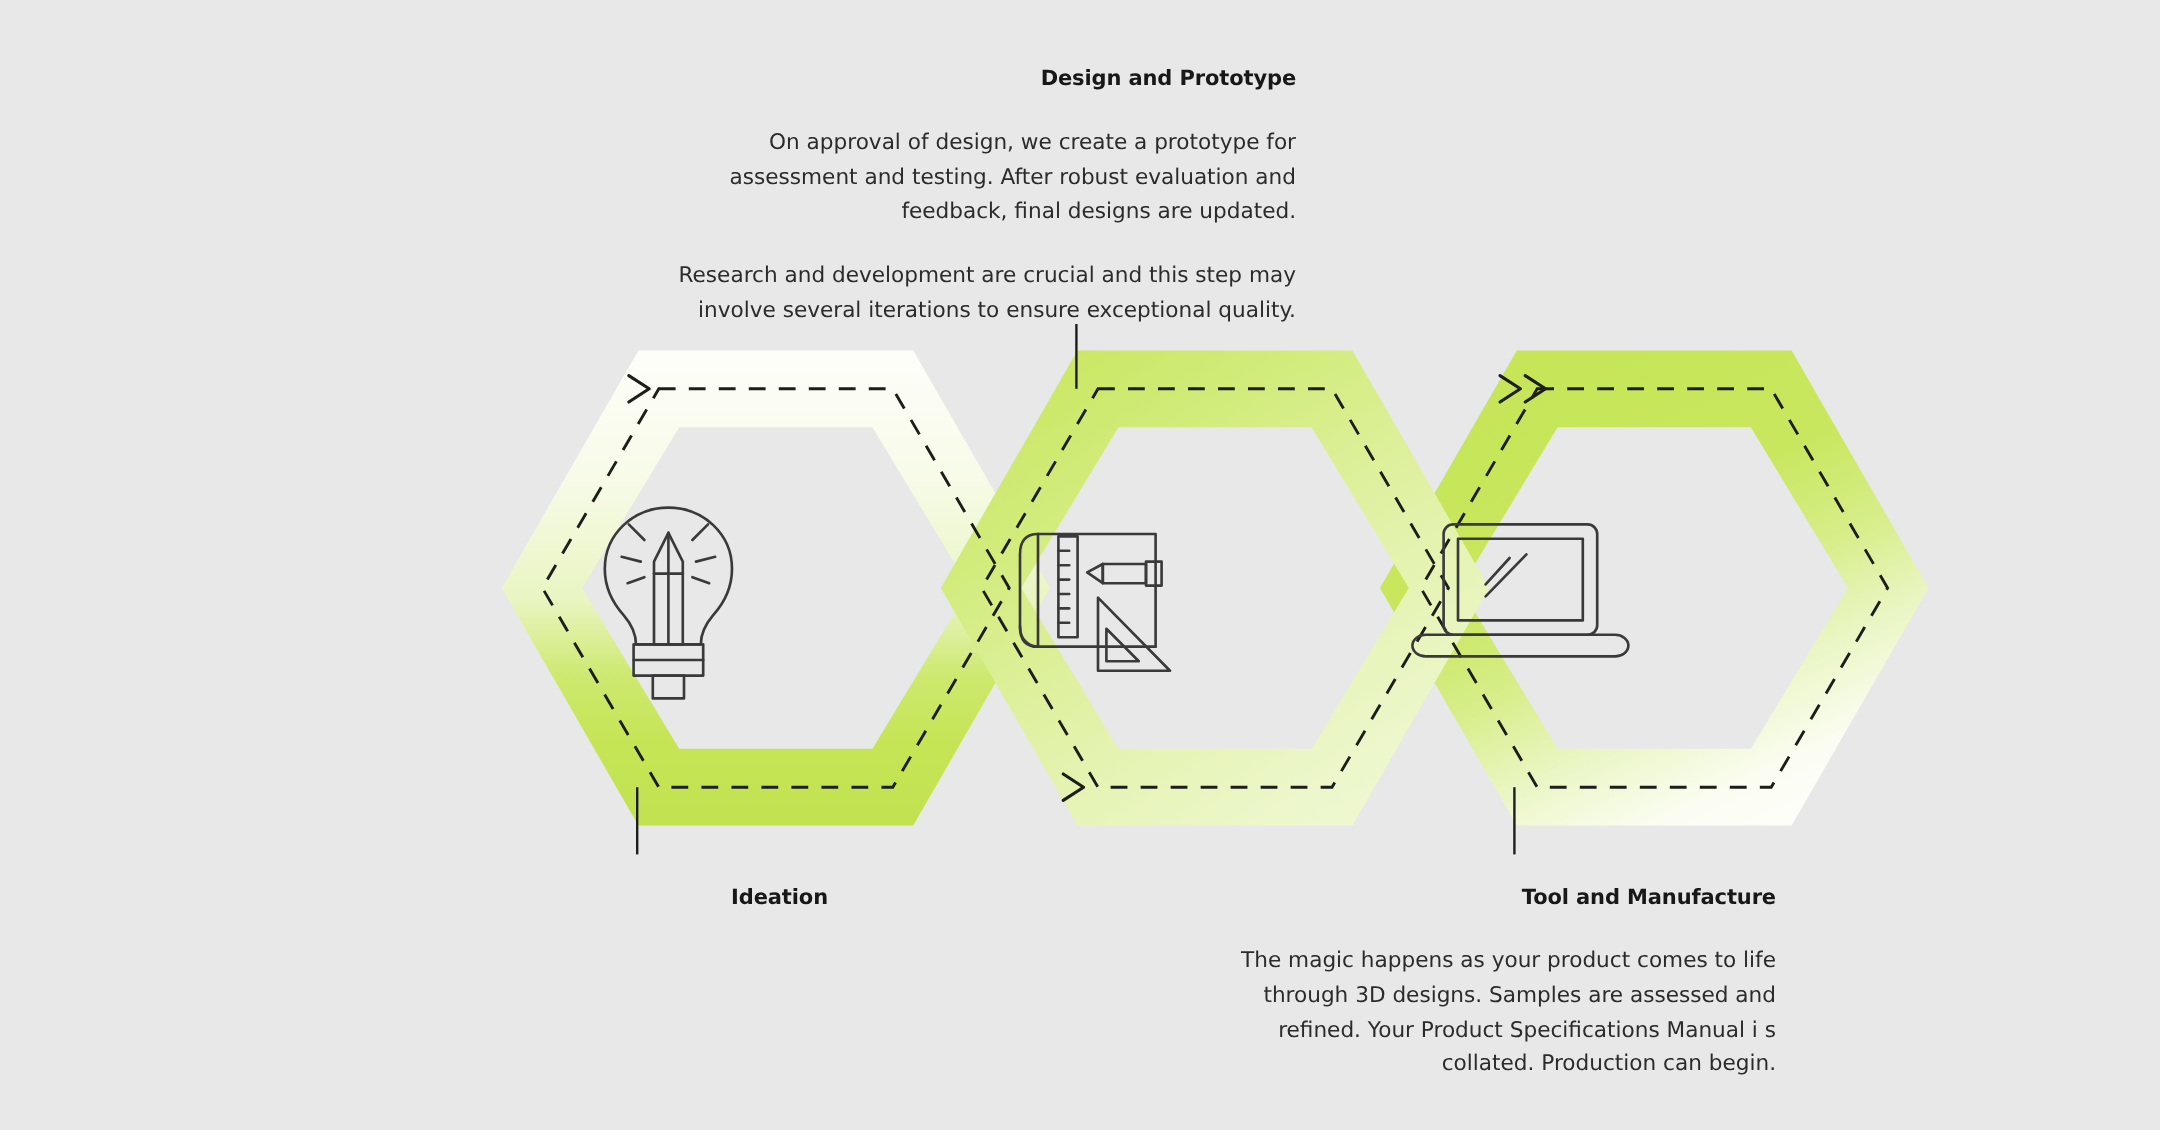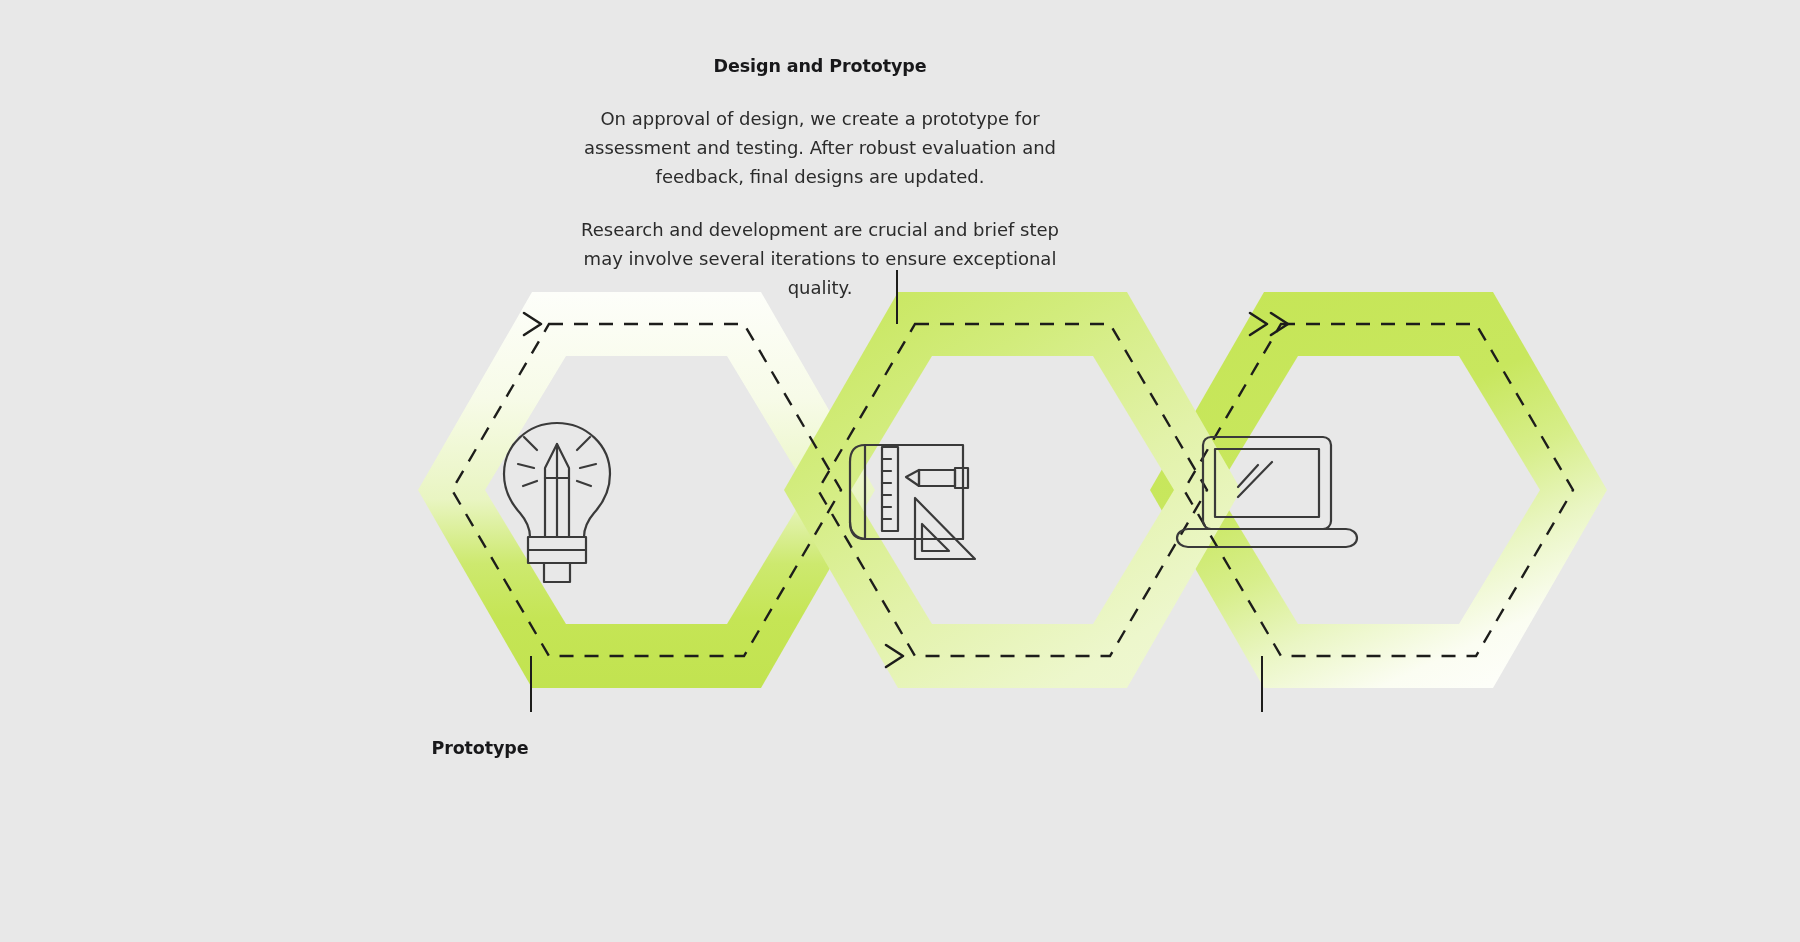--- a/index.html
+++ b/index.html
@@ -21,21 +21,21 @@
     height: 942px;
   }
   .hexsvg {
     position: absolute;
     left: 0; top: 0;
     width: 1800px;
     height: 942px;
   }
   .textblock {
     position: absolute;
-    text-align: center;
+    text-align: right;
     color: #1d1d1b;
   }
   .tb-title {
     font-weight: bold;
     font-size: 17.5px;
     letter-spacing: -0.1px;
     color: #18181a;
     margin: 0 0 28px 0;
     line-height: 1.2;
   }
@@ -209,21 +209,25 @@
       <line x1="1238" y1="497" x2="1272" y2="462"></line>
       <path d="M1188 529 L1346 529 C1352 529 1357 533 1357 538
                C1357 543 1352 547 1346 547 L1188 547
                C1182 547 1177 543 1177 538 C1177 533 1182 529 1188 529 Z"></path>
     </g>
   </svg>
 
   <div class="textblock" id="block-design">
     <p class="tb-title">Design and Prototype</p>
     <p class="tb-para">On approval of design, we create a prototype for assessment and testing. After robust evaluation and feedback, final designs are updated.</p>
-    <p class="tb-para">Research and development are crucial and brief step may involve several iterations to ensure exceptional quality.</p>
+    <p class="tb-para">Research and development are crucial and this step may involve several iterations to ensure exceptional quality.</p>
   </div>
 
   <div class="textblock" id="block-ideation">
-    <p class="tb-title">Prototype</p>
+    <p class="tb-title">Ideation</p>
   </div>
 
+  <div class="textblock" id="block-tool">
+    <p class="tb-title">Tool and Manufacture</p>
+    <p class="tb-para">The magic happens as your product comes to life through 3D designs. Samples are assessed and refined. Your Product Specifications Manual i s collated. Production can begin.</p>
+  </div>
 
 </div>
 
 </body></html>

